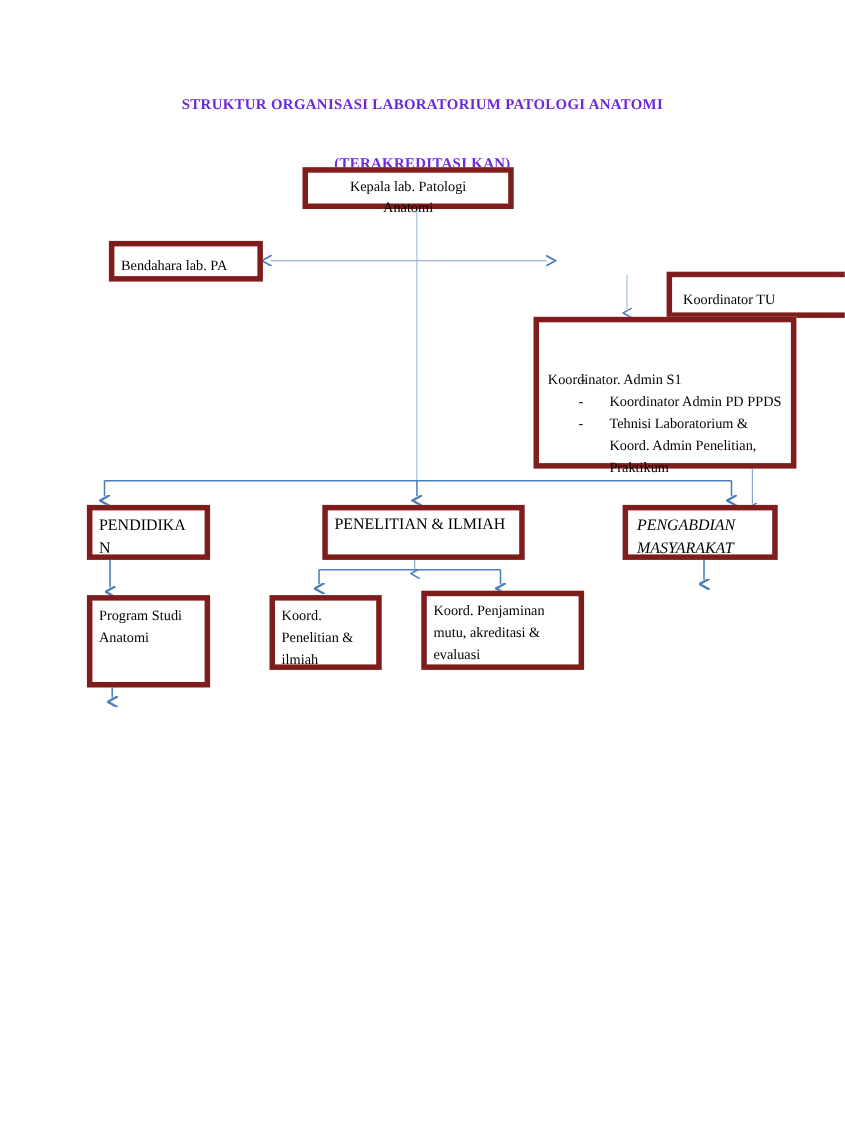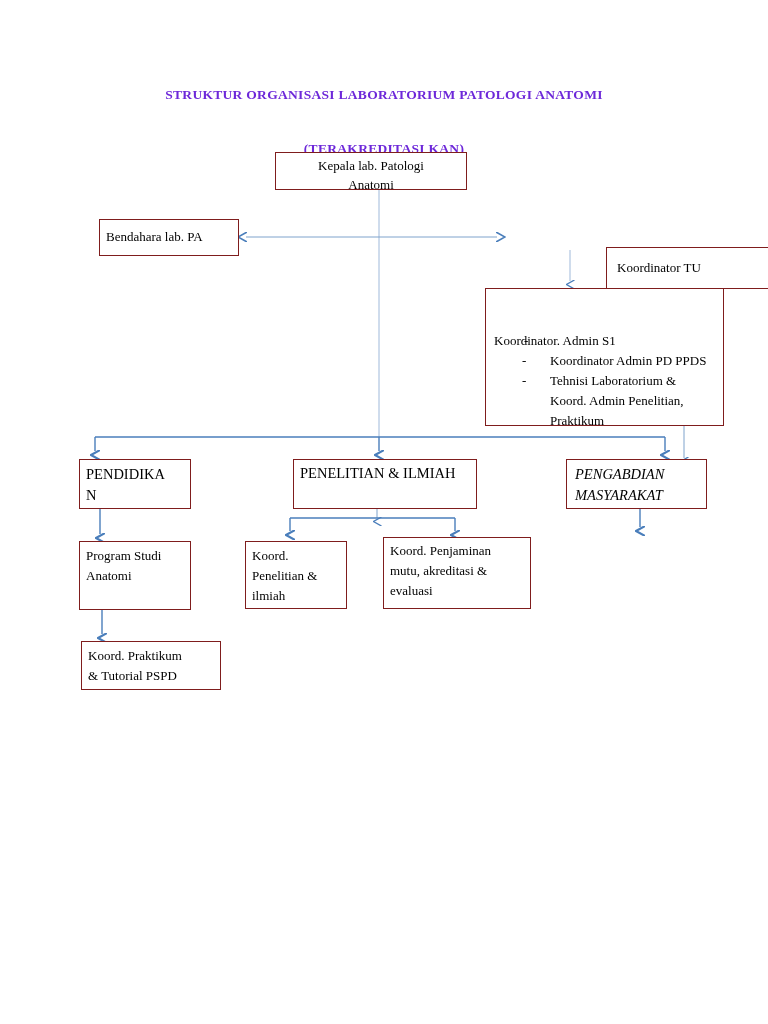--- a/index.html
+++ b/index.html
@@ -11,21 +11,21 @@
   .canvas{position:absolute;left:0;top:0;width:768px;height:1024px;overflow:hidden;}
 
   .title{
     position:absolute;left:0;width:768px;text-align:center;
     font-weight:bold;font-size:13.5px;letter-spacing:.3px;color:#6d28d9;
   }
   #title-line1{top:87px;}
   #title-line2{top:119px;margin-top:22px;}
 
   .box{
-    position:absolute;border:1px solid #7f1d1d;background:#ffffff;
+    position:absolute;border:5px solid #7f1d1d;background:#ffffff;
     box-sizing:border-box;color:#000;
   }
   .box .txt{
     position:absolute;left:0;right:0;padding:0 6px;box-sizing:border-box;
     font-size:13px;line-height:19px;
   }
   .ctr{text-align:center;}
   .lft{text-align:left;}
 
   
@@ -52,21 +52,21 @@
 
   #box-pendidikan{left:79px;top:459px;width:112px;height:50px;}
   #box-pendidikan .txt{top:4px;font-size:14.5px;line-height:21px;}
 
   #box-penelitian{left:293px;top:459px;width:184px;height:50px;}
   #box-penelitian .txt{top:4px;font-size:14.5px;}
 
   #box-pengabdian{left:566px;top:459px;width:141px;height:50px;}
   #box-pengabdian .txt{top:4px;font-size:14.5px;line-height:21px;padding-left:8px;font-style:italic;}
 
-  #box-prodi{left:79px;top:541px;width:112px;height:69px;}
+  #box-prodi{left:79px;top:541px;width:112px;height:84px;}
   #box-prodi .txt{top:4px;line-height:20px;}
 
   #box-koord-penelitian{left:245px;top:541px;width:102px;height:68px;}
   #box-koord-penelitian .txt{top:4px;line-height:20px;}
 
   #box-koord-penjaminan{left:383px;top:537px;width:148px;height:72px;}
   #box-koord-penjaminan .txt{top:3px;line-height:20px;}
 
   #box-koord-peng{left:364px;top:588px;width:116px;height:53px;}
   #box-koord-peng .txt{top:5px;line-height:20px;}
@@ -211,20 +211,14 @@
 
   <div class="box" id="box-koord-penelitian">
     <div class="txt lft">
       <span>Koord.</span><br>
       <span>Penelitian &amp;</span><br>
       <span>ilmiah</span>
     </div>
   </div>
 
 
-  <div class="box" id="box-koord-praktikum">
-    <div class="txt lft">
-      <span>Koord. Praktikum</span><br>
-      <span>&amp; Tutorial PSPD</span>
-    </div>
-  </div>
 
 </div>
 
 </body></html>

